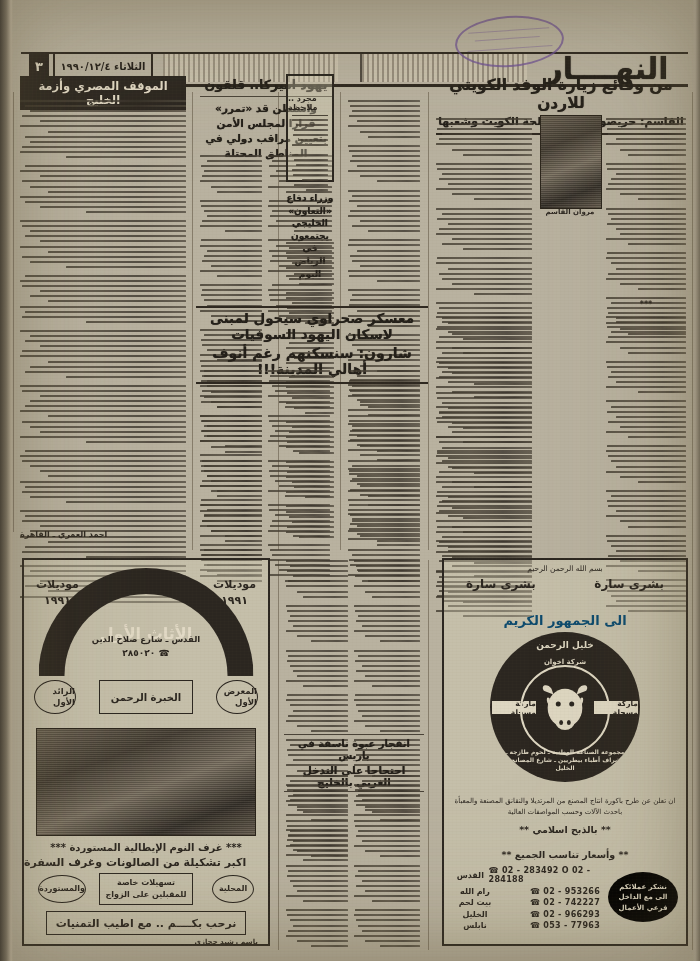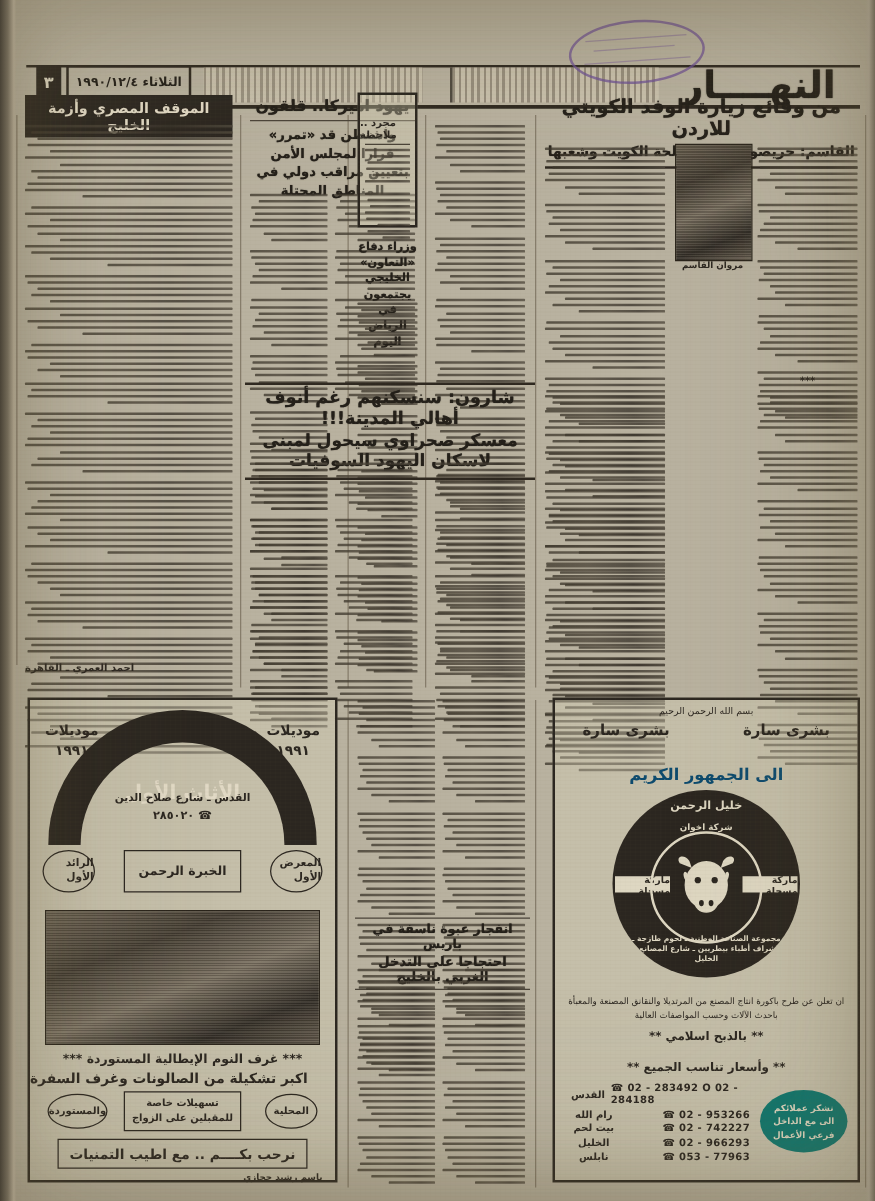--- a/index.html
+++ b/index.html
@@ -169,21 +169,21 @@
   }
   .meat-ring-txt{
     position:absolute;color:#ded7c2;font-size:9px;font-weight:bold;white-space:nowrap;
   }
   .meat-band{
     position:absolute;top:46%;height:13px;background:#ded7c2;color:#2b2620;
     font-size:7.5px;font-weight:bold;display:flex;align-items:center;justify-content:center;
   }
   #seal{
     position:absolute;width:70px;height:50px;border-radius:50%;
-    background:#0f766e;color:#ded7c2;font-size:7px;font-weight:bold;
+    background:#000000;color:#ded7c2;font-size:7px;font-weight:bold;
     display:flex;flex-direction:column;align-items:center;justify-content:center;
     line-height:1.5;text-align:center;
   }
   .phone-row{
     display:flex;align-items:center;justify-content:space-between;
     font-size:8px;color:#2b2620;margin-bottom:2.5px;font-weight:bold;
   }
   .phone-city{width:46px;text-align:center;}
   .phone-nums{direction:ltr;letter-spacing:.3px;}
   .stars{font-size:9.5px;font-weight:bold;color:#2b2620;text-align:center;}
@@ -922,22 +922,22 @@
       <div class="ln s4"></div>
       <div class="ln s8"></div>
       <div class="ln s2"></div>
     <div class="ln s3"></div>
       <div class="ln s1"></div>
       <div class="ln s5"></div>
   </div>
 
   <div style="position:absolute;left:196px;top:306px;width:232px;">
     <div class="rule-h"></div>
+    <div class="hl fuzz" style="font-size:13.5px;padding-top:3px">معسكر صحراوي سيحول لمبنى لاسكان اليهود السوفيات</div>
     <div class="hl fuzz" style="font-size:14px;padding-top:2px">شارون: سنسكنهم رغم أنوف أهالي المدينة!!!</div>
-    <div class="hl fuzz" style="font-size:13.5px;padding-top:3px">معسكر صحراوي سيحول لمبنى لاسكان اليهود السوفيات</div>
     <div class="rule-h" style="margin-top:4px"></div>
   </div>
 
   <div class="body" style="left:200px;top:370px;width:62px">
     <div class="ln s1"></div>
       <div class="ln s2"></div>
       <div class="ln s8"></div>
       <div class="ln s3"></div>
     <div class="ln s4"></div>
       <div class="ln s1"></div>

